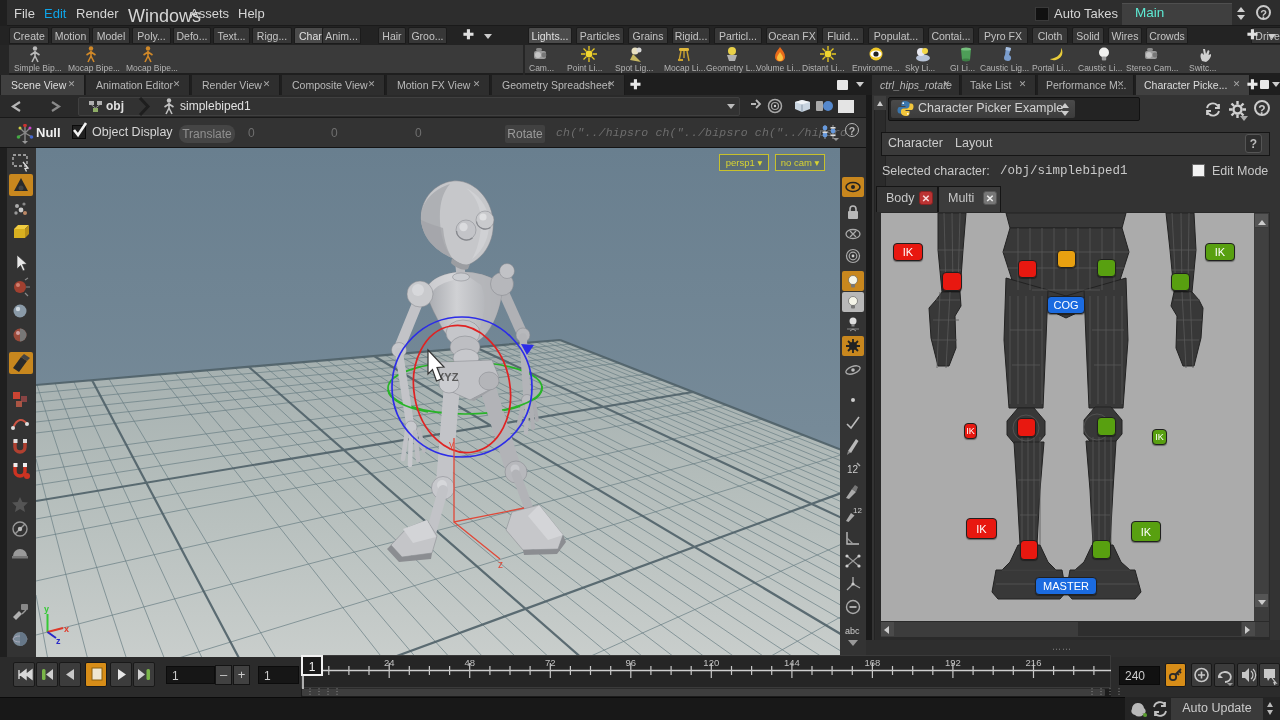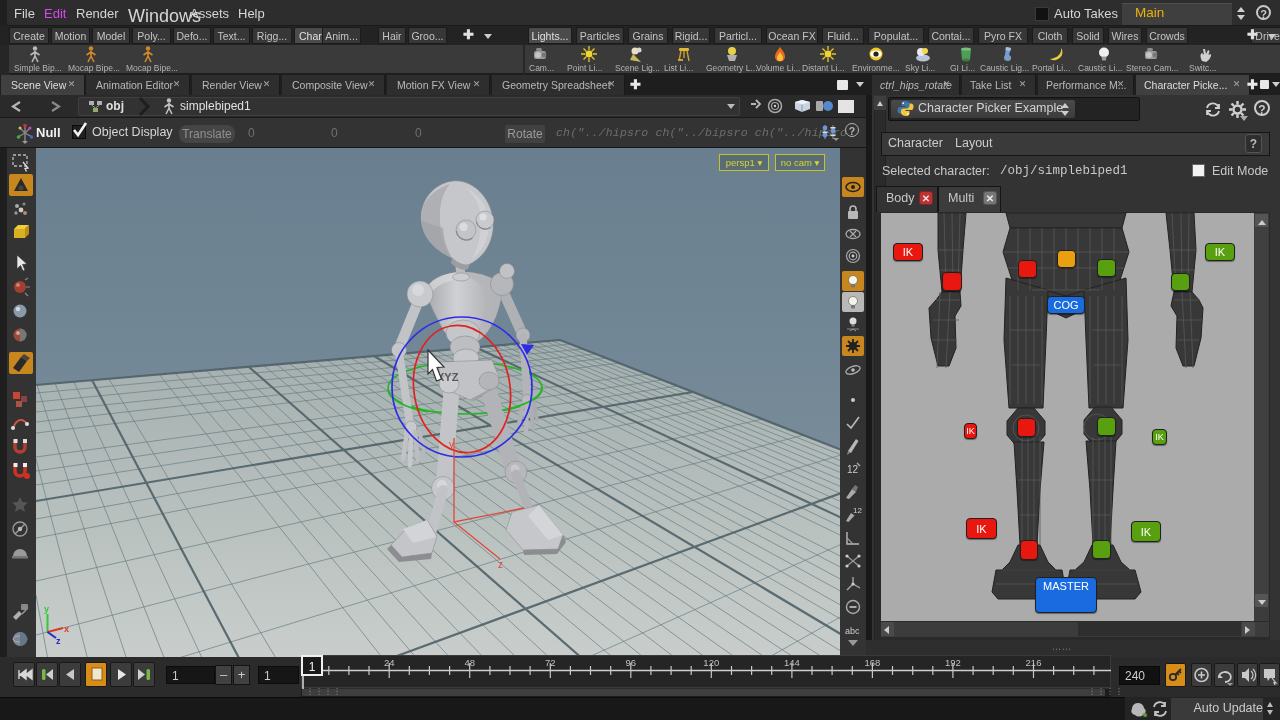--- a/index.html
+++ b/index.html
@@ -14,29 +14,29 @@
 .ptab .x{position:absolute;right:7px;top:4px;width:11px;height:11px;color:#a8a8a8;font-size:9px;line-height:11px;text-align:center}
 .shlabel{position:absolute;top:63px;font-size:8.5px;color:#b4b4b4;white-space:nowrap}
 .pickbtn{position:absolute;border:1px solid #202020;border-radius:4px;color:#fff;
  font-size:11px;text-align:center;box-shadow:0 1px 1px rgba(0,0,0,.4)}
 .red{background:#e81810}.green{background:#58a010}.blue{background:#1b6be0}.orange{background:#e8a010}
 </style></head><body>
 <div id="root">
 <div class="abs" style="left:0;top:0;width:1280px;height:26px;background:#2d2d2d;border-bottom:1px solid #1a1a1a"></div>
 <div class="abs" style="left:0;top:0;width:7px;height:26px;background:#1f1f1f"></div>
 <div class="abs" style="left:14px;top:6px;font-size:13px;color:#d6d6d6;white-space:nowrap;">File</div>
-<div class="abs" style="left:44px;top:6px;font-size:13px;color:#d946ef;white-space:nowrap;">Edit</div>
+<div class="abs" style="left:44px;top:6px;font-size:13px;color:#0ea5e9;white-space:nowrap;">Edit</div>
 <div class="abs" style="left:76px;top:6px;font-size:13px;color:#d6d6d6;white-space:nowrap;">Render</div>
 <div class="abs" style="left:128px;top:6px;font-size:18px;color:#d6d6d6;white-space:nowrap;">Windows</div>
 <div class="abs" style="left:190px;top:6px;font-size:13px;color:#d6d6d6;white-space:nowrap;">Assets</div>
 <div class="abs" style="left:238px;top:6px;font-size:13px;color:#d6d6d6;white-space:nowrap;">Help</div>
 <div class="abs" style="left:1035px;top:7px;width:14px;height:14px;background:#111;border:1px solid #3a3a3a"></div>
 <div class="abs" style="left:1054px;top:6px;font-size:13px;color:#d6d6d6;white-space:nowrap;">Auto Takes</div>
 <div class="abs" style="left:1122px;top:3px;width:110px;height:22px;background:#3f3f3f;border-top:1px solid #4f4f4f"></div>
-<div class="abs" style="left:1135px;top:5px;font-size:13.5px;color:#eab308;white-space:nowrap;">Main</div>
+<div class="abs" style="left:1135px;top:5px;font-size:13.5px;color:#5eead4;white-space:nowrap;">Main</div>
 <div class="abs" style="left:1237px;top:7px;width:0;height:0;border-left:4px solid transparent;border-right:4px solid transparent;border-bottom:5px solid #cfcfcf"></div>
 <div class="abs" style="left:1237px;top:15px;width:0;height:0;border-left:4px solid transparent;border-right:4px solid transparent;border-top:5px solid #cfcfcf"></div>
 <div class="abs" style="left:1256px;top:5px;width:15px;height:15px;border:2px solid #c9c9c9;border-radius:50%;color:#c9c9c9;font-size:11px;font-weight:bold;text-align:center;line-height:15px">?</div>
 <div class="abs" style="left:0;top:26px;width:1280px;height:19px;background:#232323"></div>
 <div class="abs" style="left:0;top:26px;width:1280px;height:19px">
 <div class="tab" style="left:9px;width:40px">Create</div>
 <div class="tab" style="left:51px;width:39px">Motion</div>
 <div class="tab" style="left:92px;width:38px">Model</div>
 <div class="tab" style="left:132px;width:39px">Poly...</div>
 <div class="tab" style="left:173px;width:38px">Defo...</div>
@@ -94,27 +94,27 @@
 <svg class="abs" style="left:580px;top:46px" width="19" height="17" viewBox="0 0 19 17">
       <circle cx="9" cy="8" r="3.4" fill="#f0d530"></circle>
       <path d="M9 0v4M9 12v4M1 8h4M13 8h4M3.5 2.5l3 3M14.5 2.5l-3 3M3.5 13.5l3-3M14.5 13.5l-3-3" stroke="#e8c820" stroke-width="1.3"></path>
     </svg>
 <div class="shlabel" style="left:567px">Point Li...</div>
 <svg class="abs" style="left:628px;top:46px" width="19" height="17" viewBox="0 0 19 17">
       <circle cx="7" cy="5" r="3.5" fill="#e8e0c0"></circle>
       <path d="M5 8 L13 16 L2 14 Z" fill="#c8b860"></path>
       <circle cx="11" cy="4" r="2.5" fill="#d8d8d8"></circle>
     </svg>
-<div class="shlabel" style="left:615px">Scene Lig...</div>
+<div class="shlabel" style="left:615px">Spot Lig...</div>
 <svg class="abs" style="left:675px;top:46px" width="19" height="17" viewBox="0 0 19 17">
       <rect x="4" y="2" width="10" height="3" rx="1.2" fill="#e0b83a"></rect>
       <path d="M6 5 L4 15 M12 5 L14 15 M9 5 L9 12" stroke="#caa22f" stroke-width="1.4"></path>
       <rect x="3" y="13" width="5" height="2" fill="#caa22f"></rect>
     </svg>
-<div class="shlabel" style="left:664px">List Li...</div>
+<div class="shlabel" style="left:664px">Mocap Li...</div>
 <svg class="abs" style="left:723px;top:46px" width="19" height="17" viewBox="0 0 19 17">
       <circle cx="9" cy="5" r="4" fill="#e8d048"></circle>
       <path d="M4 9 L14 9 L12 15 L6 15 Z" fill="#b0b0b0"></path>
     </svg>
 <div class="shlabel" style="left:706px">Geometry L...</div>
 <svg class="abs" style="left:771px;top:46px" width="19" height="17" viewBox="0 0 19 17">
       <path d="M9 1 C12 5 14 7 14 11 a5 4.6 0 0 1 -10 0 C4 7 6 5 9 1Z" fill="#e86a1a"></path>
       <path d="M9 6 C11 9 12 10 12 12 a3 3 0 0 1 -6 0 C6 10 7 9 9 6Z" fill="#f8c040"></path>
     </svg>
 <div class="shlabel" style="left:756px">Volume Li...</div>
@@ -652,21 +652,21 @@
 <div class="pickbtn green" style="left:1171px;top:273px;width:19px;height:18px;font-size:11px;line-height:17px"></div>
 <div class="pickbtn blue" style="left:1047px;top:296px;width:38px;height:18px;font-size:11px;line-height:17px">COG</div>
 <div class="pickbtn red" style="left:1017px;top:418px;width:19px;height:19px;font-size:11px;line-height:18px"></div>
 <div class="pickbtn green" style="left:1097px;top:417px;width:19px;height:19px;font-size:11px;line-height:18px"></div>
 <div class="pickbtn red" style="left:964px;top:423px;width:13px;height:16px;font-size:9px;line-height:15px">IK</div>
 <div class="pickbtn green" style="left:1152px;top:429px;width:15px;height:16px;font-size:9px;line-height:15px">IK</div>
 <div class="pickbtn red" style="left:966px;top:518px;width:31px;height:21px;font-size:11px;line-height:20px">IK</div>
 <div class="pickbtn green" style="left:1131px;top:521px;width:30px;height:21px;font-size:11px;line-height:20px">IK</div>
 <div class="pickbtn red" style="left:1020px;top:540px;width:18px;height:20px;font-size:11px;line-height:19px"></div>
 <div class="pickbtn green" style="left:1092px;top:540px;width:19px;height:19px;font-size:11px;line-height:18px"></div>
-<div class="pickbtn blue" style="left:1035px;top:577px;width:62px;height:36px;font-size:11px;line-height:17px">MASTER</div>
+<div class="pickbtn blue" style="left:1035px;top:577px;width:62px;height:18px;font-size:11px;line-height:17px">MASTER</div>
 <div class="abs" style="left:1254px;top:213px;width:15px;height:408px;background:#3c3c3c"></div>
 <div class="abs" style="left:1255px;top:214px;width:13px;height:13px;background:#555"></div>
 <div class="abs" style="left:1258px;top:220px;width:0;height:0;border-left:4px solid transparent;border-right:4px solid transparent;border-bottom:5px solid #ccc"></div>
 <div class="abs" style="left:1255px;top:228px;width:13px;height:366px;background:#404040"></div>
 <div class="abs" style="left:1255px;top:594px;width:13px;height:13px;background:#555"></div>
 <div class="abs" style="left:1258px;top:600px;width:0;height:0;border-left:4px solid transparent;border-right:4px solid transparent;border-top:5px solid #ccc"></div>
 <div class="abs" style="left:881px;top:622px;width:388px;height:15px;background:#3c3c3c"></div>
 <div class="abs" style="left:881px;top:622px;width:13px;height:14px;background:#4a4a4a"></div>
 <div class="abs" style="left:884px;top:626px;width:0;height:0;border-top:4px solid transparent;border-bottom:4px solid transparent;border-right:5px solid #ccc"></div>
 <div class="abs" style="left:1078px;top:622px;width:163px;height:14px;background:#2e2e2e"></div>
@@ -745,15 +745,15 @@
 <div class="abs" style="left:0;top:697px;width:1280px;height:23px;background:#181818;border-top:1px solid #0a0a0a"></div>
 <div class="abs" style="left:1125px;top:697px;width:155px;height:23px;background:#242424"></div>
 <svg class="abs" style="left:1129px;top:700px" width="20" height="18" viewBox="0 0 20 18">
       <path d="M3 9 a6 5.5 0 0 1 12 -1 a4 4 0 0 1 -1 7 a5 4 0 0 1 -8 0 a4.5 4 0 0 1 -3 -6" fill="#b8b8b8"></path>
       <path d="M13 13 l4 4 1 -2" fill="#777"></path>
       <circle cx="16" cy="15" r="2" fill="#5a9e2e"></circle>
     </svg>
 <svg class="abs" style="left:1151px;top:700px" width="18" height="18" viewBox="0 0 18 18">
       <path d="M3 7 a6 6 0 0 1 11 -2 M14 2 v4 h-4 M15 11 a6 6 0 0 1 -11 2 M4 16 v-4 h4" stroke="#c0c0c0" stroke-width="1.8" fill="none"></path>
     </svg>
-<div class="abs" style="left:1171px;top:698px;width:92px;height:22px;background:#3a3a3a;color:#ccc;font-size:12.5px;text-align:right;line-height:21px">Auto Update</div>
+<div class="abs" style="left:1171px;top:698px;width:92px;height:22px;background:#3a3a3a;color:#ccc;font-size:12.5px;text-align:center;line-height:21px">Auto Update</div>
 <div class="abs" style="left:1267px;top:702px;width:0;height:0;border-left:3.5px solid transparent;border-right:3.5px solid transparent;border-bottom:5px solid #bbb"></div>
 <div class="abs" style="left:1267px;top:710px;width:0;height:0;border-left:3.5px solid transparent;border-right:3.5px solid transparent;border-top:5px solid #bbb"></div>
 </div>
 </body></html>

